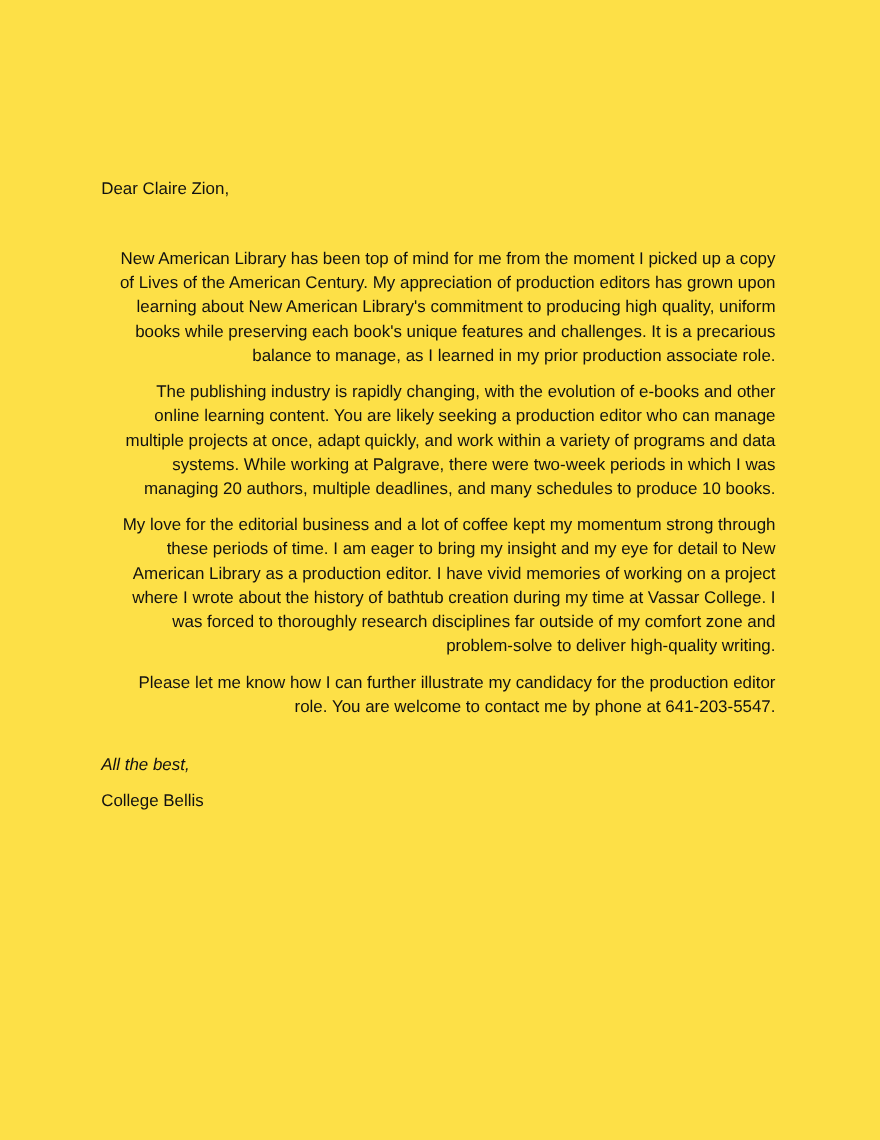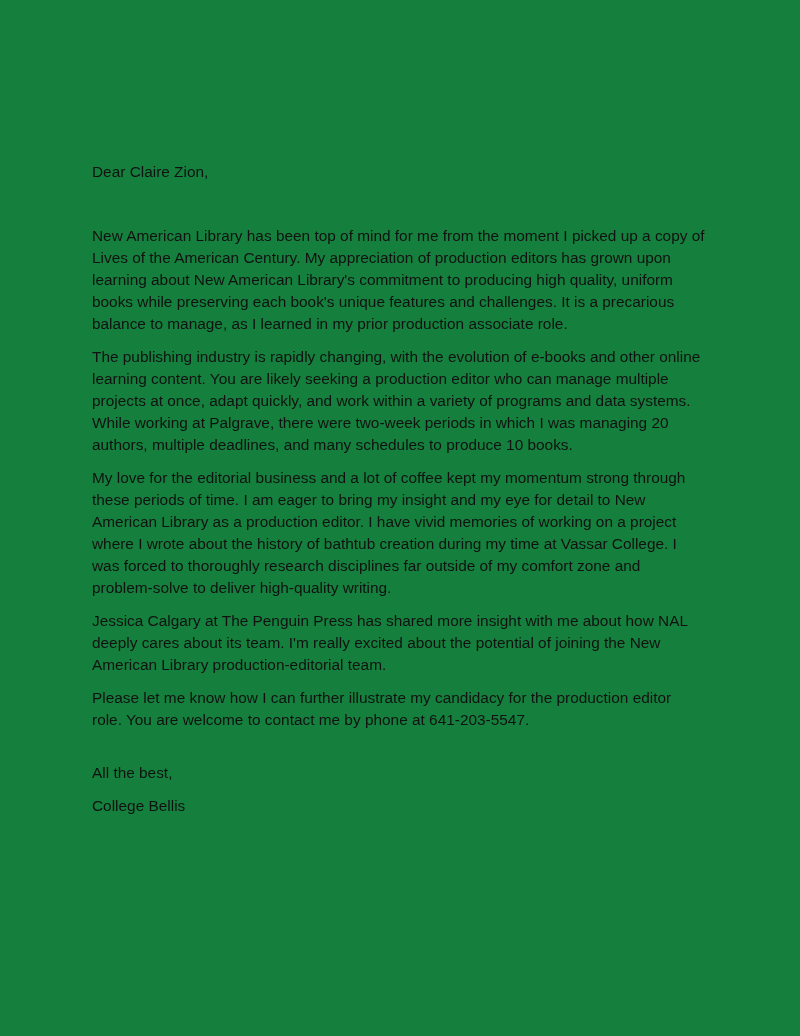--- a/index.html
+++ b/index.html
@@ -4,47 +4,46 @@
 <style>
   html, body {
     margin: 0;
     padding: 0;
     background: #ffffff;
   }
   .page {
     position: relative;
     width: 800px;
     height: 1036px;
-    background: #15803d;
+    background: #fde047;
     overflow: hidden;
   }
   .content {
     position: absolute;
     left: 92px;
     top: 161px;
     width: 613px;
     font-family: "Liberation Sans", sans-serif;
     font-size: 15.4px;
     line-height: 22px;
     color: #111111;
     letter-spacing: 0;
   }
   .content p { padding: 0; }
   .salutation { margin: 0 0 42px 0; }
-  .para      { margin: 0 0 11px 0; }
-  .closing   { margin: 31px 0 11px 0; }
+  .para      { margin: 0 0 11px 12px; text-align: right; }
+  .closing   { margin: 31px 0 11px 0; font-style: italic; }
   .signature { margin: 0; }
 </style>
 </head>
 <body>
 
 <div class="page">
   <div class="content">
     <p class="salutation">Dear Claire Zion,</p>
     <p class="para">New American Library has been top of mind for me from the moment I picked up a copy of Lives of the American Century. My appreciation of production editors has grown upon learning about New American Library's commitment to producing high quality, uniform books while preserving each book's unique features and challenges. It is a precarious balance to manage, as I learned in my prior production associate role.</p>
     <p class="para">The publishing industry is rapidly changing, with the evolution of e-books and other online learning content. You are likely seeking a production editor who can manage multiple projects at once, adapt quickly, and work within a variety of programs and data systems. While working at Palgrave, there were two-week periods in which I was managing 20 authors, multiple deadlines, and many schedules to produce 10 books.</p>
     <p class="para">My love for the editorial business and a lot of coffee kept my momentum strong through these periods of time. I am eager to bring my insight and my eye for detail to New American Library as a production editor. I have vivid memories of working on a project where I wrote about the history of bathtub creation during my time at Vassar College. I was forced to thoroughly research disciplines far outside of my comfort zone and problem-solve to deliver high-quality writing.</p>
-    <p class="para">Jessica Calgary at The Penguin Press has shared more insight with me about how NAL deeply cares about its team. I'm really excited about the potential of joining the New American Library production-editorial team.</p>
     <p class="para">Please let me know how I can further illustrate my candidacy for the production editor role. You are welcome to contact me by phone at 641-203-5547.</p>
     <p class="closing">All the best,</p>
     <p class="signature">College Bellis</p>
   </div>
 </div>
 
 </body></html>

